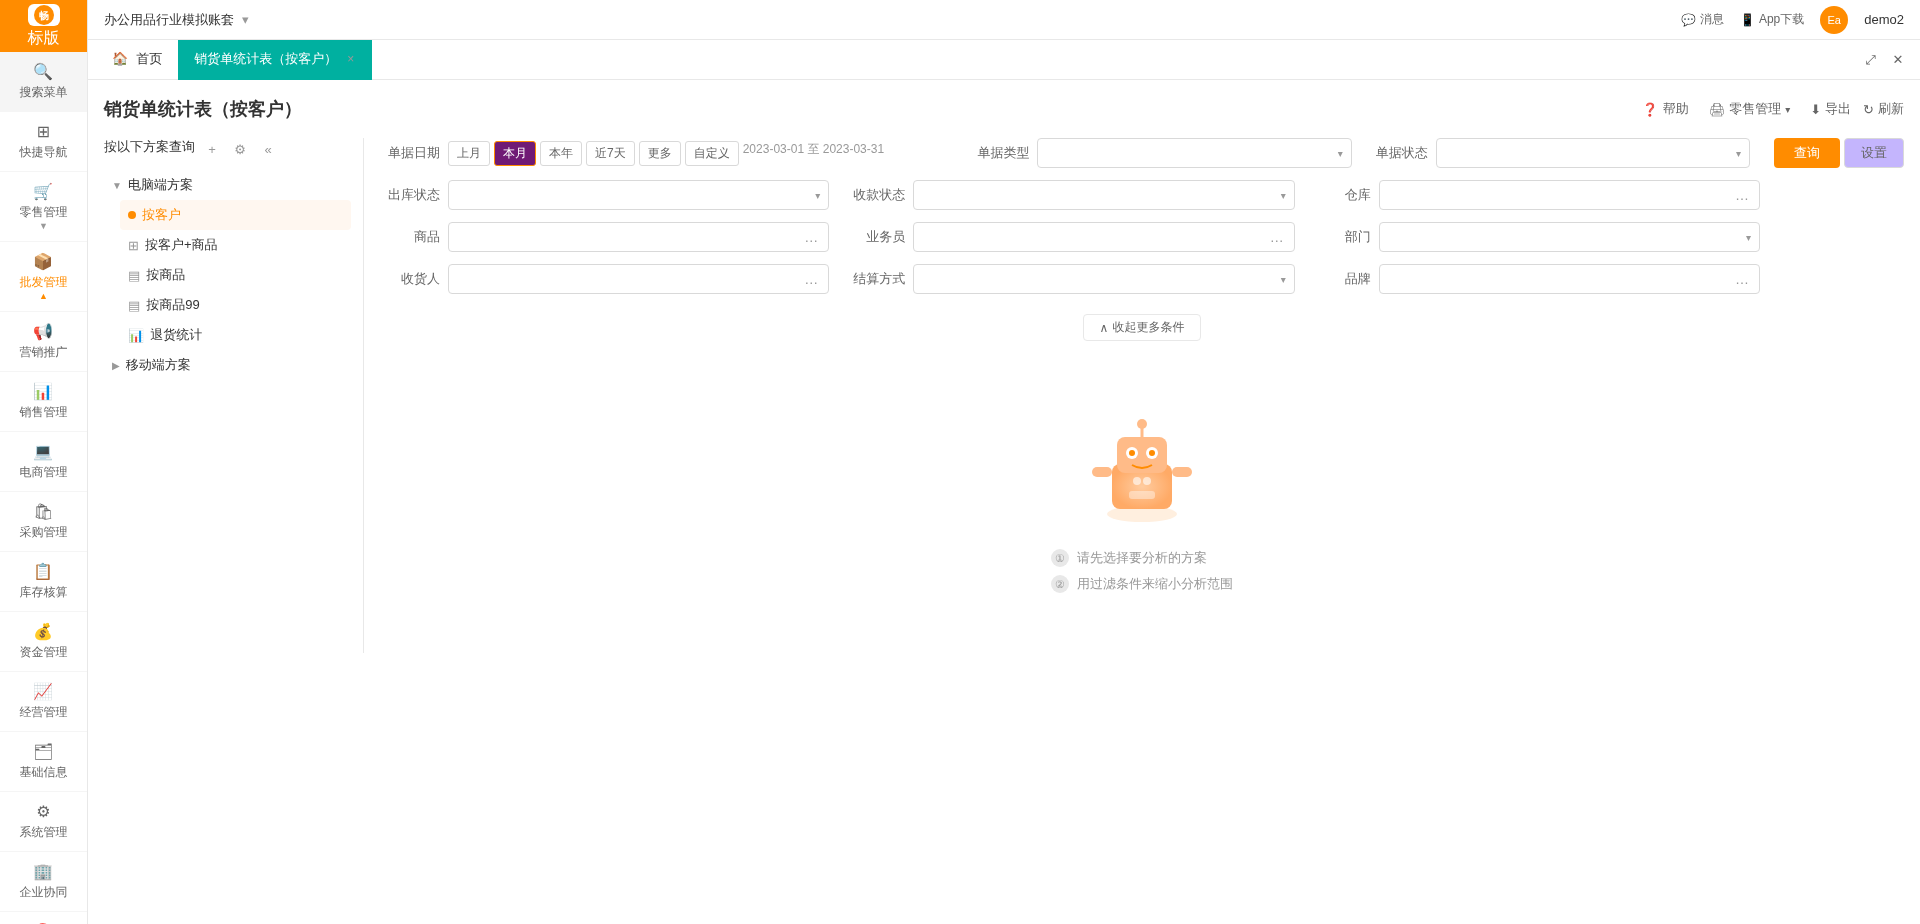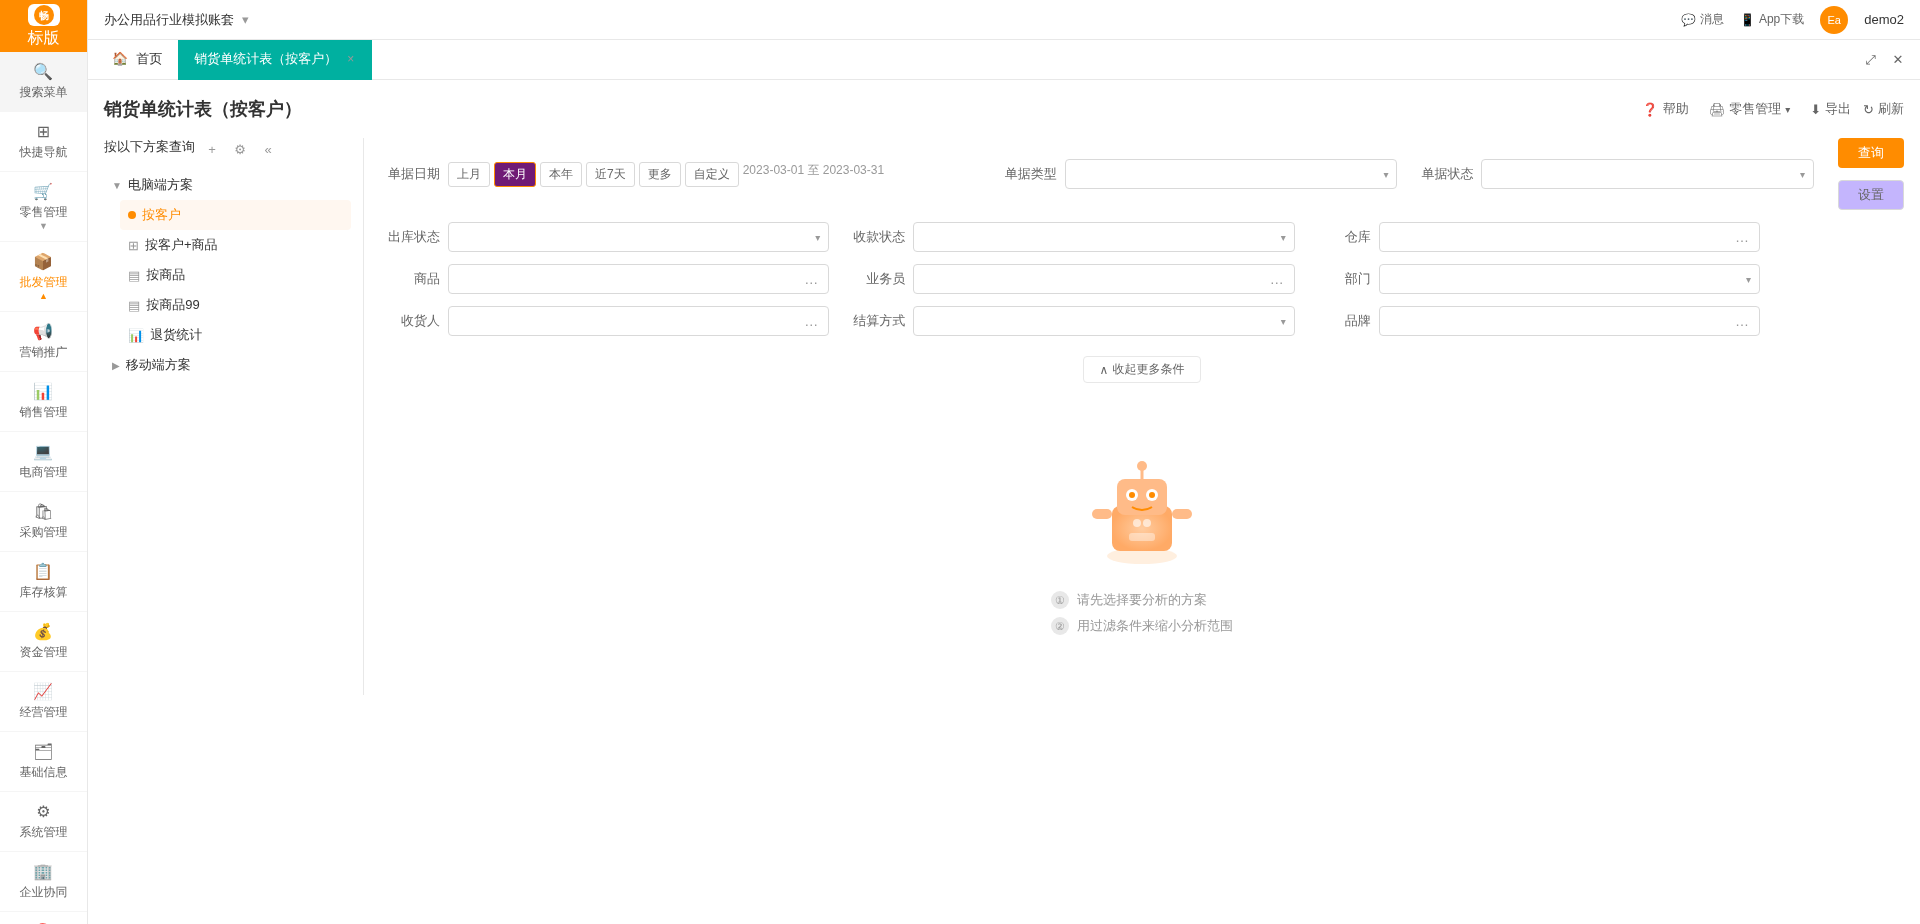--- a/index.html
+++ b/index.html
@@ -646,21 +646,21 @@
                 </div>
               </div>
               <div class="filter-item">
                 <span class="filter-label">单据状态</span>
                 <div class="select-control">
                   <span></span>
                   <span class="select-arrow">▾</span>
                 </div>
               </div>
 
-              <div style="display:flex;flex-direction:column;gap:12px;margin-left:8px">
+              <div style="display:flex;flex-direction:row;gap:4px;margin-left:8px">
                 <button class="btn-primary">查询</button>
                 <button class="btn-secondary">设置</button>
               </div>
             </div>
 
             <div class="filter-row">
               <div class="filter-item">
                 <span class="filter-label">出库状态</span>
                 <div class="select-control">
                   <span></span>

